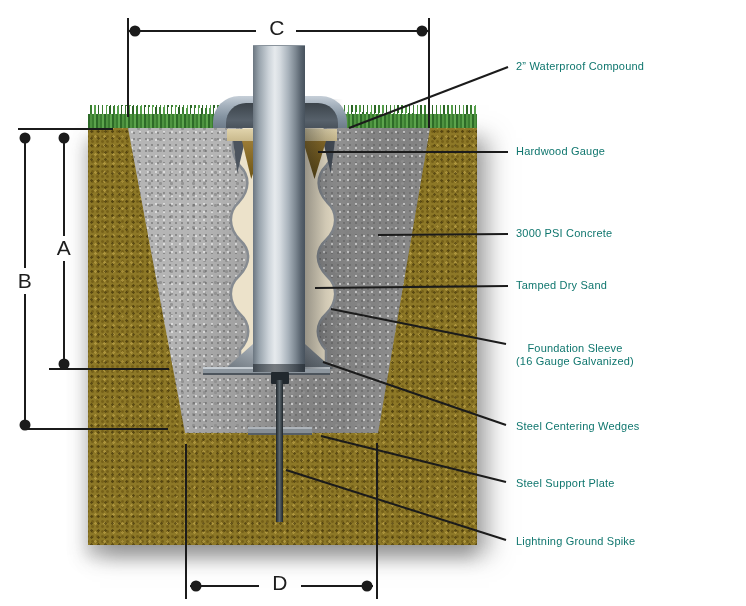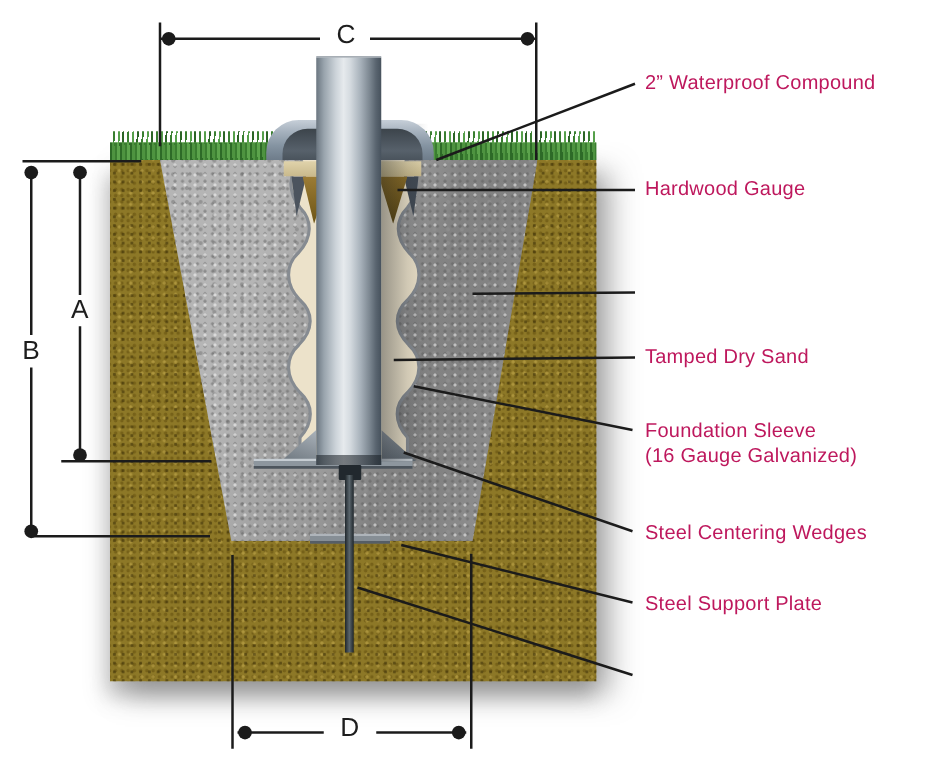--- a/index.html
+++ b/index.html
@@ -96,21 +96,21 @@
         background:
           linear-gradient(0deg, rgba(25,31,37,.55) 0 8px, rgba(0,0,0,0) 8px),
           linear-gradient(90deg,#6b7680 0%,#99a4ad 12%,#ccd3d9 30%,#e6eaed 42%,
             #d5dbe0 52%,#a8b2bb 68%,#7c8791 82%,#59646f 92%,#47525d 100%);}
 
   
   .dim-letter{transform:translate(-50%,-50%);font-size:21px;color:#1d1d1d;
         font-weight:400;letter-spacing:.5px;}
 
   
-  .note{left:516px;transform:translateY(-50%);font-size:16px;color:#be185d;
+  .note{left:516px;transform:translateY(-50%);font-size:11px;color:#0f766e;
         letter-spacing:.2px;white-space:pre-line;line-height:1.22;}
 
   .overlay-svg{left:0;top:0;pointer-events:none;}
 </style>
 </head>
 <body>
 
 <div class="canvas">
 
   <div class="abs soil"></div>
@@ -196,19 +196,21 @@
     </g>
   </svg>
 
   <div class="abs dim-letter" style="left:277px;top:28px;">C</div>
   <div class="abs dim-letter" style="left:64px;top:248px;">A</div>
   <div class="abs dim-letter" style="left:25px;top:281px;">B</div>
   <div class="abs dim-letter" style="left:280px;top:583px;">D</div>
 
   <div class="abs note" style="top:67px;">2” Waterproof Compound</div>
   <div class="abs note" style="top:152px;">Hardwood Gauge</div>
+  <div class="abs note" style="top:234px;">3000 PSI Concrete</div>
   <div class="abs note" style="top:286px;text-align:center;">Tamped Dry Sand</div>
-  <div class="abs note" style="top:355px;">Foundation Sleeve
+  <div class="abs note" style="top:355px;text-align:center;">Foundation Sleeve
 (16 Gauge Galvanized)</div>
   <div class="abs note" style="top:484px;">Steel Support Plate</div>
   <div class="abs note" style="top:427px;">Steel Centering Wedges</div>
+  <div class="abs note" style="top:542px;">Lightning Ground Spike</div>
 
 </div>
 
 </body></html>

